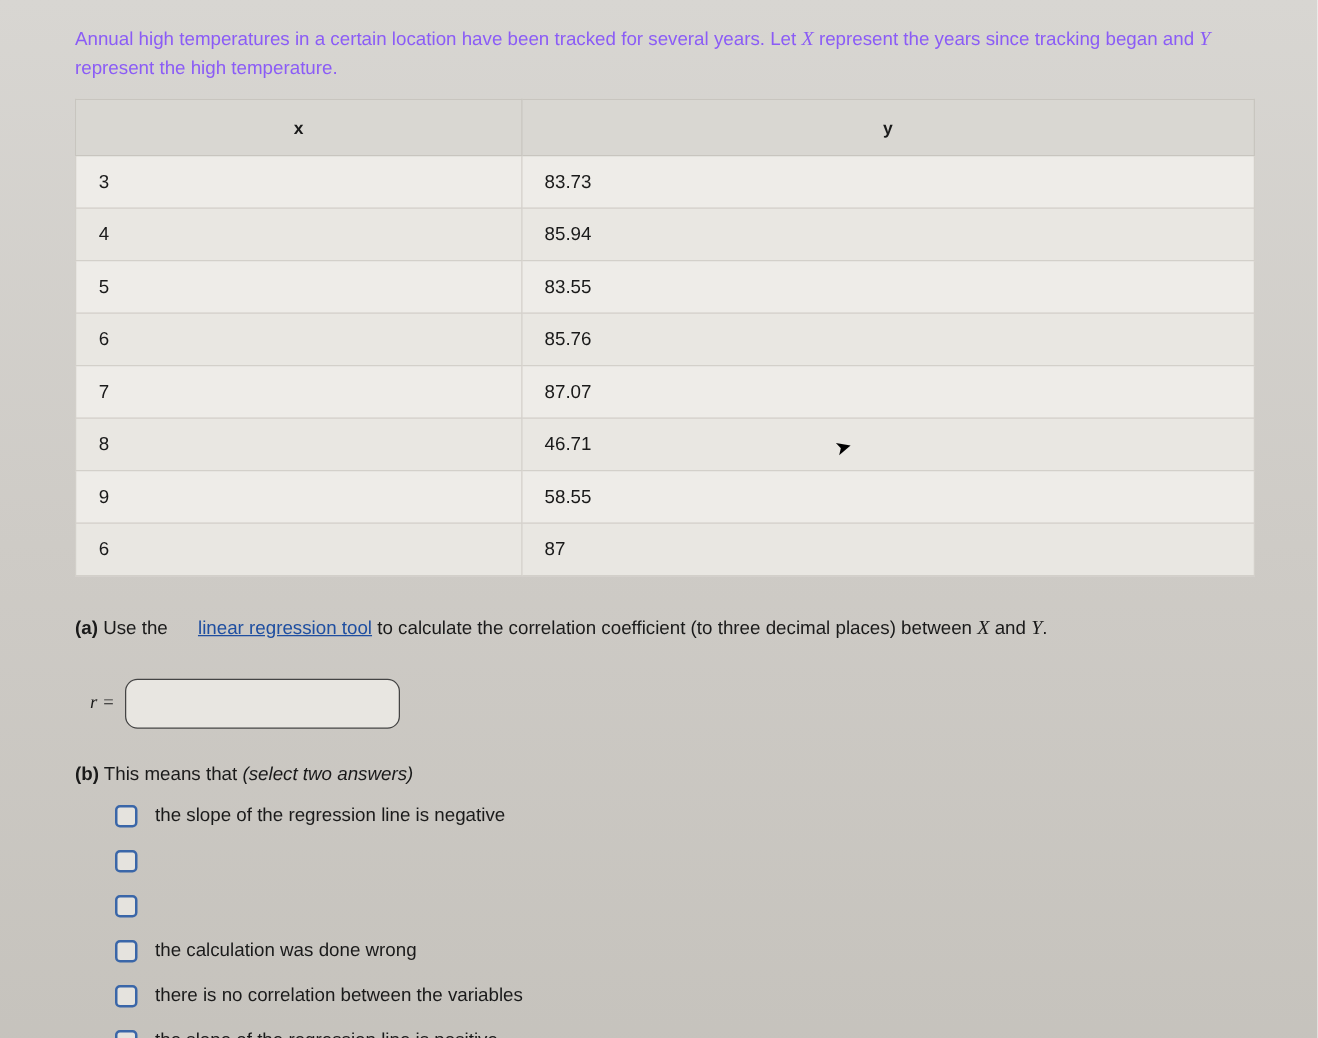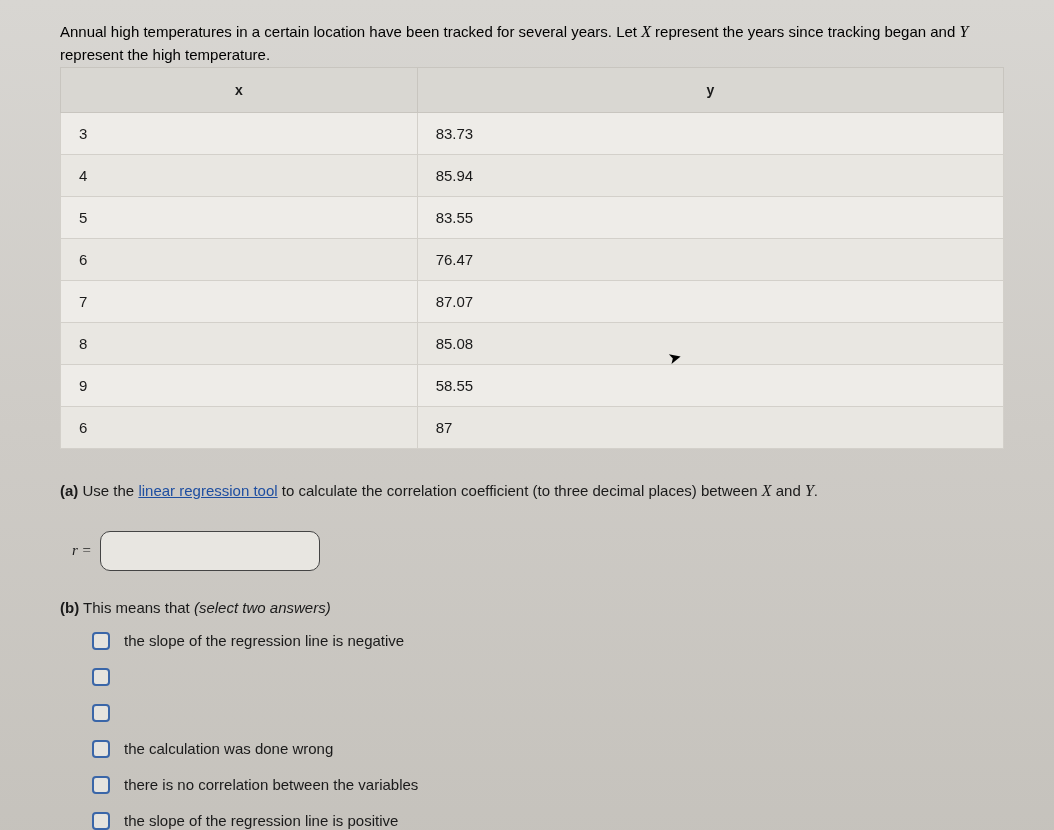--- a/index.html
+++ b/index.html
@@ -11,21 +11,22 @@
       font-family: Arial, Helvetica, sans-serif;
       background: linear-gradient(to bottom, #d8d6d2 0%, #cecbc6 50%, #c5c2bc 100%);
       padding: 20px 50px 10px 60px;
       color: #1a1a1a;
       font-size: 15px;
       min-height: 830px;
       width: 1054px;
     }
     .intro {
       line-height: 1.5;
-      color: #000000;
+      margin-bottom: 12px;
+      color: #8b5cf6;
     }
     .var-x, .var-y {
       font-style: italic;
       font-family: 'Times New Roman', serif;
       font-size: 16px;
     }
     table.data-table {
       width: 100%;
       border-collapse: collapse;
       background: #eae8e4;
@@ -53,20 +54,21 @@
     .question-a {
       margin-bottom: 28px;
       line-height: 1.5;
     }
     .question-a b, .question-b b {
       font-weight: bold;
     }
     .link {
       color: #1e4ea0;
       text-decoration: underline;
+      margin-left: 20px;
     }
     .r-equals {
       display: flex;
       align-items: center;
       gap: 8px;
       margin: 0 0 28px 12px;
     }
     .r-label {
       font-style: italic;
       font-family: 'Times New Roman', serif;
@@ -144,29 +146,29 @@
     <tr>
         <td>4</td>
         <td>85.94</td>
       </tr>
     <tr>
         <td>5</td>
         <td>83.55</td>
       </tr>
     <tr>
         <td>6</td>
-        <td>76.47</td>
+        <td>85.76</td>
       </tr>
     <tr>
         <td>7</td>
         <td>87.07</td>
       </tr>
     <tr>
         <td>8</td>
-        <td>85.08</td>
+        <td>46.71</td>
       </tr>
     <tr>
         <td>9</td>
         <td>58.55</td>
       </tr>
     <tr>
         <td>6</td>
         <td>87</td>
       </tr>
   </tbody>

